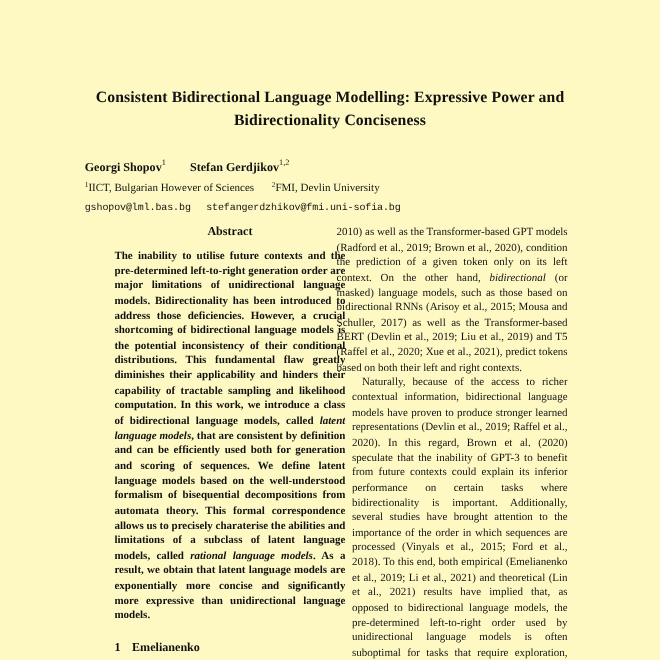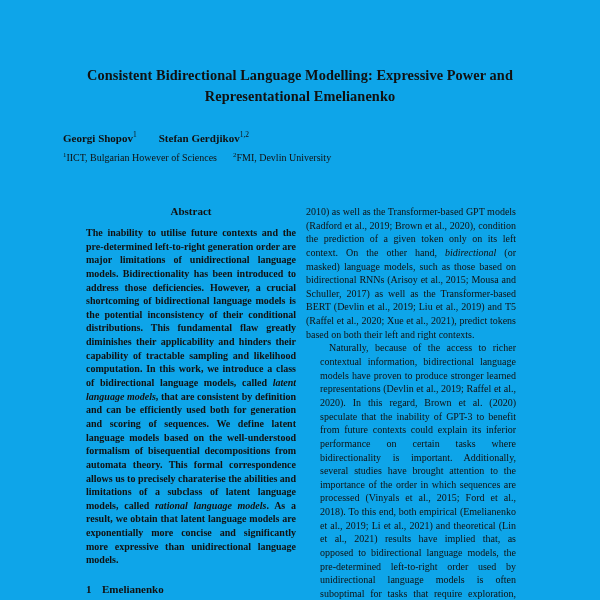--- a/index.html
+++ b/index.html
@@ -14,23 +14,23 @@
     font-family: "Liberation Serif", "DejaVu Serif", serif;
     color: #111111;
     -webkit-font-smoothing: antialiased;
   }
 
   .page {
     position: relative;
     width: 600px;
     height: 600px;
     box-sizing: border-box;
-    padding: 1px;
+    padding: 15px;
     overflow: hidden;
-    background: #0ea5e9;
+    background: #fef9c3;
   }
 
   
   .title-block {
     padding: 64px 62px 0 62px;
   }
   .paper-title {
     font-size: 14.3px;
     font-weight: bold;
     line-height: 1.45;
@@ -91,21 +91,21 @@
     height: 395px;
     overflow: hidden;
   }
   .col {
     position: absolute;
     top: 0;
     width: 210px;
     height: 395px;
     overflow: hidden;
   }
-  .col-left  { left: 86px; }
+  .col-left  { left: 104px; }
   .col-right { left: 306px; }
 
   .abstract-head {
     font-size: 11px;
     font-weight: bold;
     text-align: center;
     margin: 0 0 9px 0;
   }
 
   p.body-text {
@@ -144,29 +144,32 @@
   .abstract-body { margin-bottom: 0; }
 </style>
 </head>
 <body>
 
 <div class="page">
 
   <div class="title-block">
     <h1 class="paper-title">
       <span>Consistent Bidirectional Language Modelling:  Expressive Power and</span>
-      <span class="title-line-2">Representational Emelianenko</span>
+      <span class="title-line-2">Bidirectionality Conciseness</span>
     </h1>
 
     <div class="authors">
       <div class="author-names">
         <span><span>Georgi Shopov</span><sup>1</sup></span><span class="gap"></span><span><span>Stefan Gerdjikov</span><sup>1,2</sup></span>
       </div>
       <div class="affils">
         <span><sup>1</sup><span>IICT, Bulgarian However of Sciences</span></span><span class="gap"></span><span><sup>2</sup><span>FMI, Devlin University</span></span>
+      </div>
+      <div class="emails">
+        <span>gshopov@lml.bas.bg</span><span class="gap"></span><span>stefangerdzhikov@fmi.uni-sofia.bg</span>
       </div>
     </div>
   </div>
 
   <div class="columns">
 
     <div class="col col-left">
       <div class="abstract-head">Abstract</div>
 
       <div class="abstract-body">

